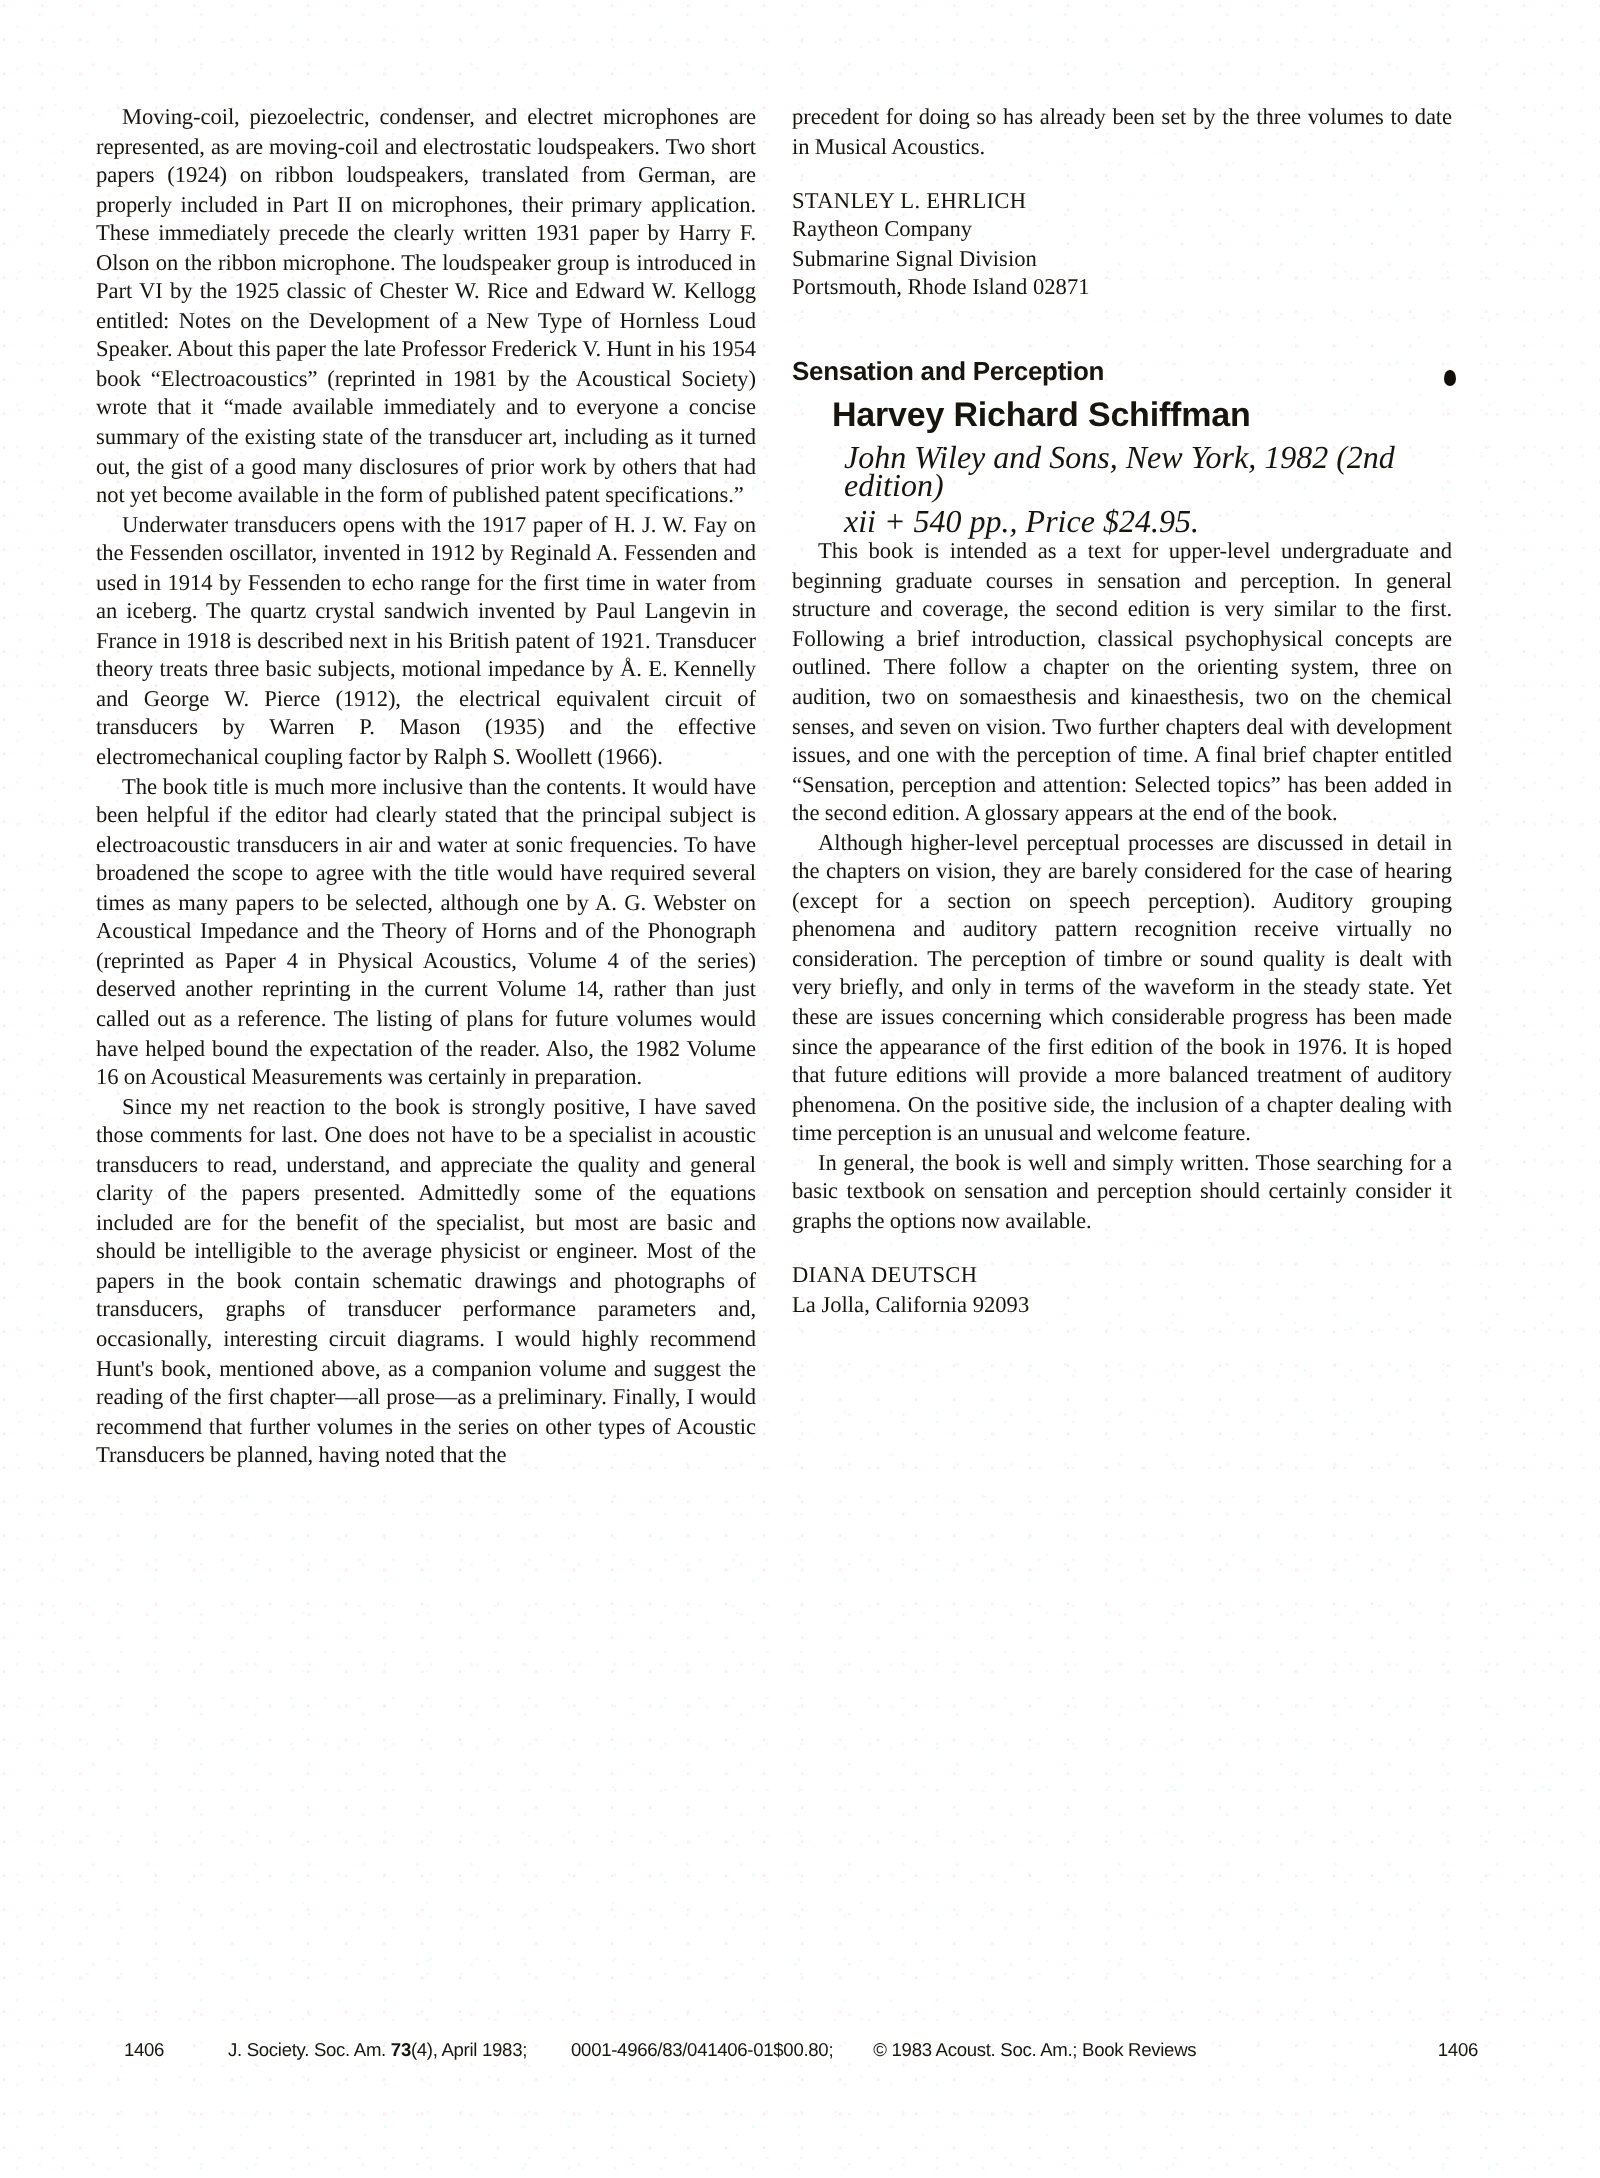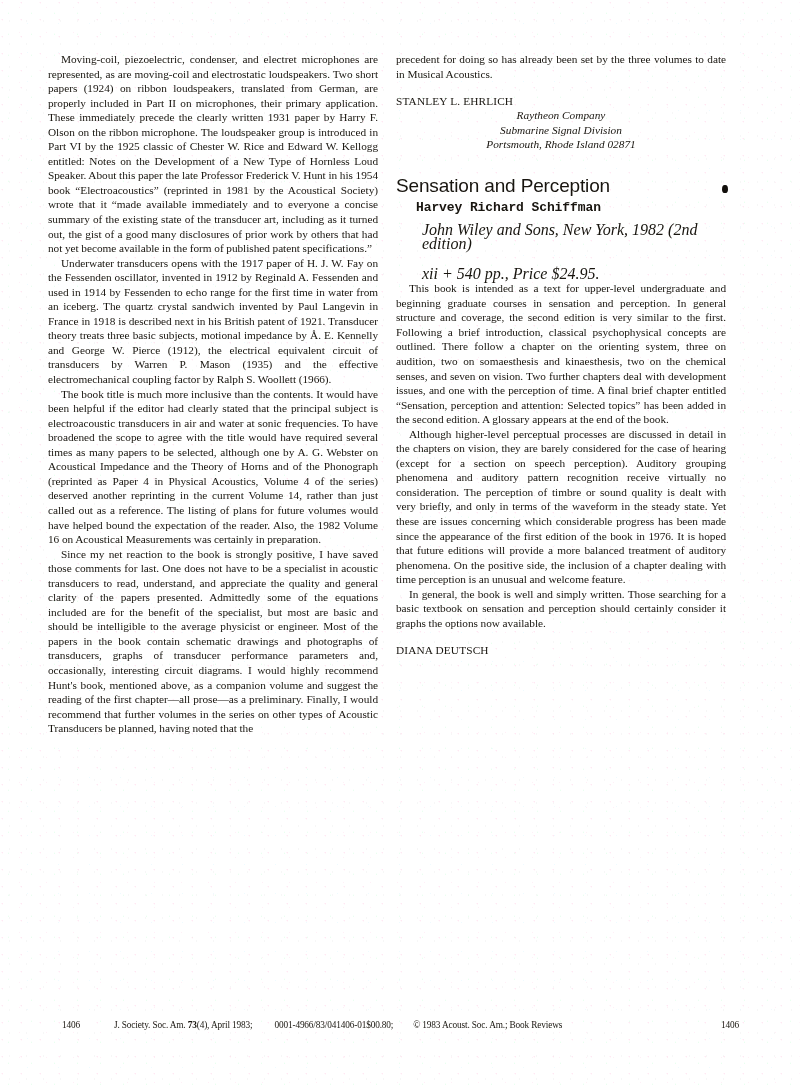--- a/index.html
+++ b/index.html
@@ -68,41 +68,39 @@
     margin-top: 13px;
     font-size: 11.3px;
     line-height: 14.3px;
   }
   .sig .name {
     font-variant: normal;
     letter-spacing: .15px;
     font-family: Liberation Serif, serif;
   }
   .sig .affil {
-    font-style: italic;
-    text-align: center;
   }
 
   
   .review-head {
     margin-top: 26px;
     position: relative;
   }
   .review-title {
     font-family: "Liberation Sans", "DejaVu Sans", sans-serif;
-    font-weight: normal;
-    font-size: 19px;
+    font-weight: bold;
+    font-size: 13px;
     line-height: 18px;
     letter-spacing: -0.15px;
     margin: 0;
   }
   .review-author {
-    font-family: Liberation Mono, monospace;
+    font-family: Liberation Sans, sans-serif;
     font-weight: bold;
-    font-size: 13px;
+    font-size: 17px;
     line-height: 17px;
     letter-spacing: -0.1px;
     margin: 4px 0 0 20px;
   }
   .review-pub {
     font-style: italic;
     font-size: 16px;
     line-height: 14px;
     margin: 7px 0 0 26px;
   }
@@ -117,21 +115,21 @@
     right: -2px;
     top: 8px;
   }
 
   
   .footer {
     position: absolute;
     left: 62px;
     top: 1020px;
     width: 678px;
-    font-family: Liberation Serif, serif;
+    font-family: Liberation Sans, sans-serif;
     font-size: 9.3px;
     letter-spacing: -0.15px;
     color: #19160f;
     display: flex;
     align-items: baseline;
     white-space: nowrap;
   }
   .footer .fpage-left { width: 52px; }
   .footer .fcite     { margin-right: 22px; }
   .footer .fcode     { margin-right: 20px; }
@@ -167,29 +165,30 @@
         <div class="affil">Raytheon Company</div>
         <div class="affil">Submarine Signal Division</div>
         <div class="affil">Portsmouth, Rhode Island  02871</div>
       </div>
 
       <div class="review-head">
         <h2 class="review-title">Sensation and Perception</h2>
         <span class="marker-dot"></span>
         <h3 class="review-author">Harvey Richard Schiffman</h3>
         <div class="review-pub">John Wiley and Sons, New York, 1982 (2nd edition)</div>
-        <div class="review-pub" style="margin-top:16px">xii + 540 pp., Price $24.95.</div>
+        <div class="review-pub" style="margin-top:4px">xii + 540 pp., Price $24.95.</div>
       </div>
 
       <p class="body review-body-first">This book is intended as a text for upper-level undergraduate and beginning graduate courses in sensation and perception. In general structure and coverage, the second edition is very similar to the first. Following a brief introduction, classical psychophysical concepts are outlined. There follow a chapter on the orienting system, three on audition, two on somaesthesis and kinaesthesis, two on the chemical senses, and seven on vision. Two further chapters deal with development issues, and one with the perception of time. A final brief chapter entitled “Sensation, perception and attention: Selected topics” has been added in the second edition. A glossary appears at the end of the book.</p>
       <p class="body">Although higher-level perceptual processes are discussed in detail in the chapters on vision, they are barely considered for the case of hearing (except for a section on speech perception). Auditory grouping phenomena and auditory pattern recognition receive virtually no consideration. The perception of timbre or sound quality is dealt with very briefly, and only in terms of the waveform in the steady state. Yet these are issues concerning which considerable progress has been made since the appearance of the first edition of the book in 1976. It is hoped that future editions will provide a more balanced treatment of auditory phenomena. On the positive side, the inclusion of a chapter dealing with time perception is an unusual and welcome feature.</p>
       <p class="body">In general, the book is well and simply written. Those searching for a basic textbook on sensation and perception should certainly consider it graphs the options now available.</p>
 
       <div class="sig">
         <div class="name">DIANA DEUTSCH</div>
+        <div class="affil">La Jolla, California 92093</div>
       </div>
 
     </div>
   </div>
 
   <div class="footer">
     <span class="fpage-left">1406</span>
     <span class="fcite"><span>J. Society. Soc. Am. </span><b>73</b><span>(4), April 1983;</span></span>
     <span class="fcode">0001-4966/83/041406-01$00.80;</span>
     <span class="fcopy">© 1983 Acoust. Soc. Am.; Book Reviews</span>

